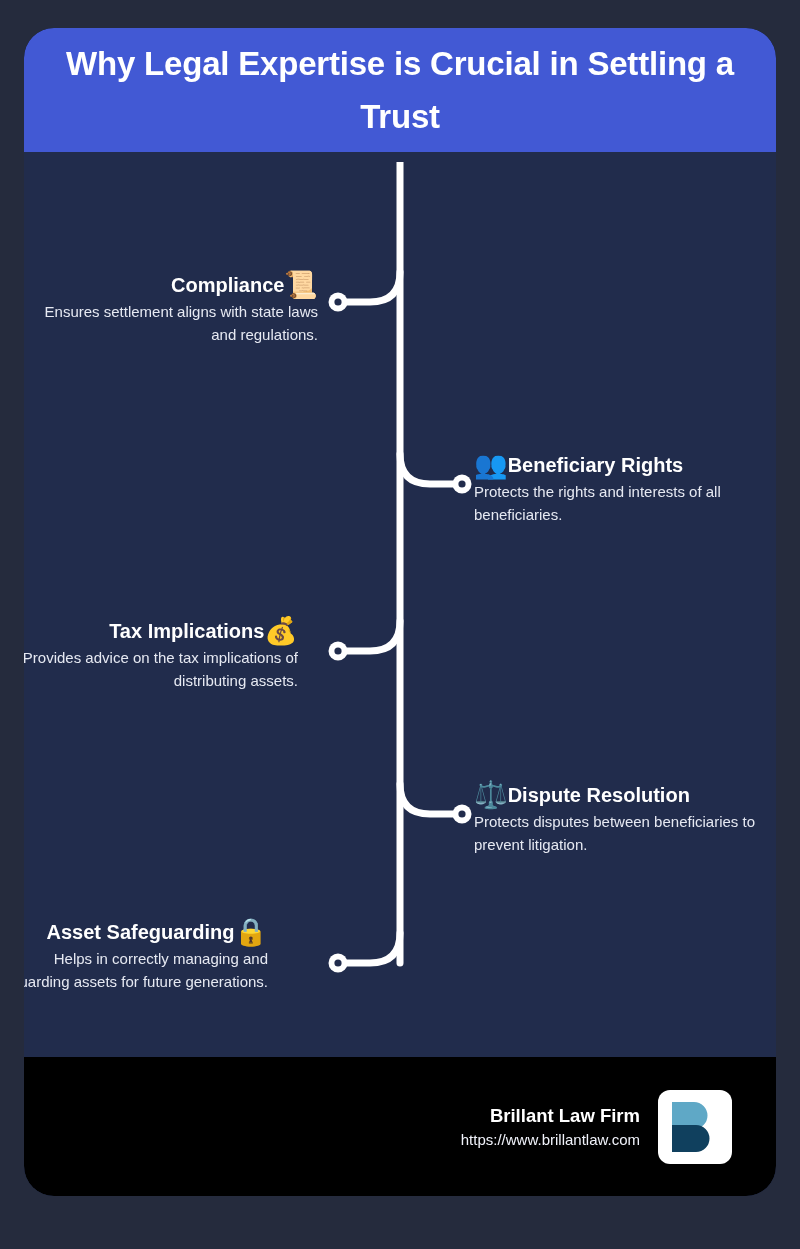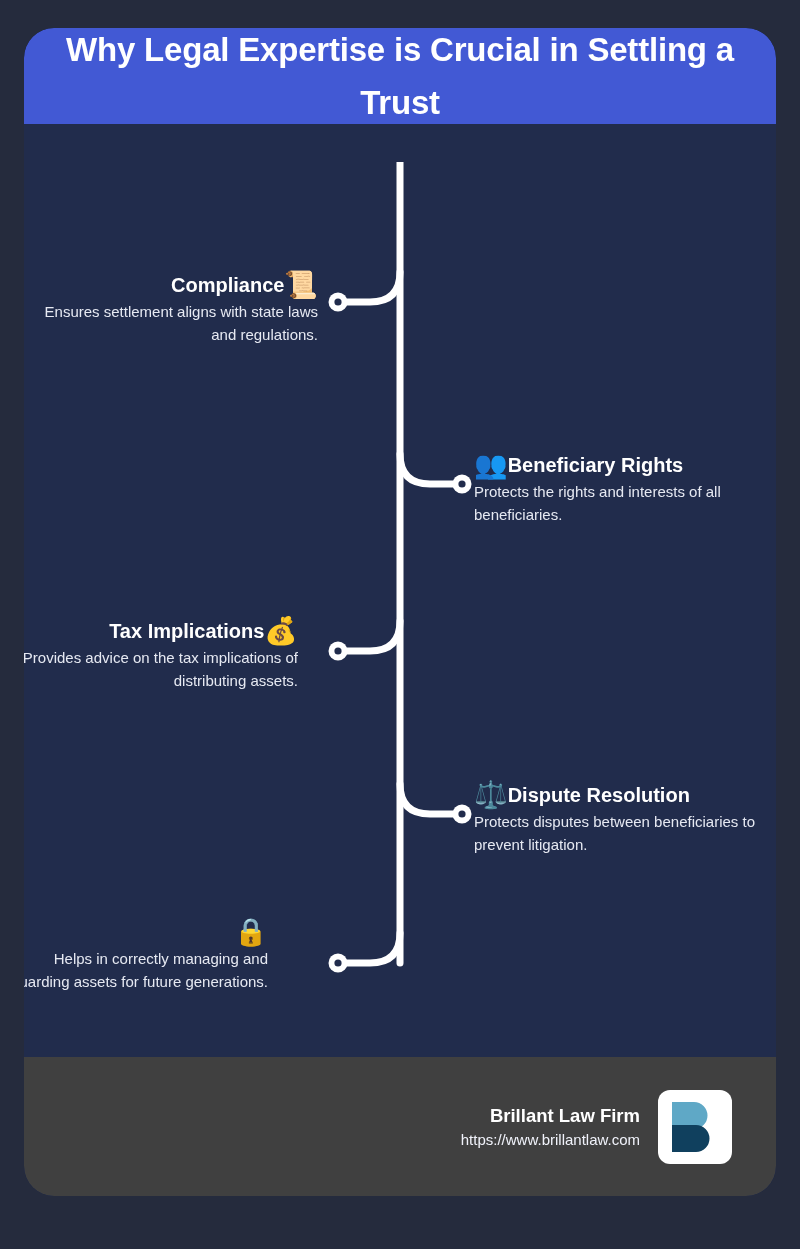--- a/index.html
+++ b/index.html
@@ -24,21 +24,21 @@
     overflow: hidden;
     background: #212c4c;
   }
 
   
   #header {
     position: absolute;
     left: 0;
     top: 0;
     width: 752px;
-    height: 96px;
+    height: 124px;
     background: #4259d4;
     border-radius: 30px 30px 0 0;
     display: flex;
     align-items: center;
     justify-content: center;
     box-sizing: border-box;
     padding: 0 26px;
   }
   #header-title {
     color: #ffffff;
@@ -115,21 +115,21 @@
   #item-3 { left: 450px; top: 620px; }
   #item-4 { left: -56px; top: 757px; }
 
   
   #footer {
     position: absolute;
     left: 0;
     top: 1029px;
     width: 752px;
     height: 139px;
-    background: #404040;
+    background: #000000;
     border-radius: 0 0 30px 30px;
     display: flex;
     align-items: center;
     justify-content: flex-end;
     padding-right: 44px;
     box-sizing: border-box;
     gap: 18px;
   }
   #footer-text {
     text-align: right;
@@ -223,20 +223,21 @@
     <div class="item right" id="item-3">
       <div class="item-head">
         <span class="item-icon">⚖️</span>
         <span class="item-title">Dispute Resolution</span>
       </div>
       <div class="item-desc">Protects disputes between beneficiaries to prevent litigation.</div>
     </div>
 
     <div class="item left" id="item-4">
       <div class="item-head">
+        <span class="item-title">Asset Safeguarding</span>
         <span class="item-icon">🔒</span>
       </div>
       <div class="item-desc">Helps in correctly managing and safeguarding assets for future generations.</div>
     </div>
 
   </div>
 
   <div id="footer">
     <div id="footer-text">
       <div id="footer-name">Brillant Law Firm</div>

